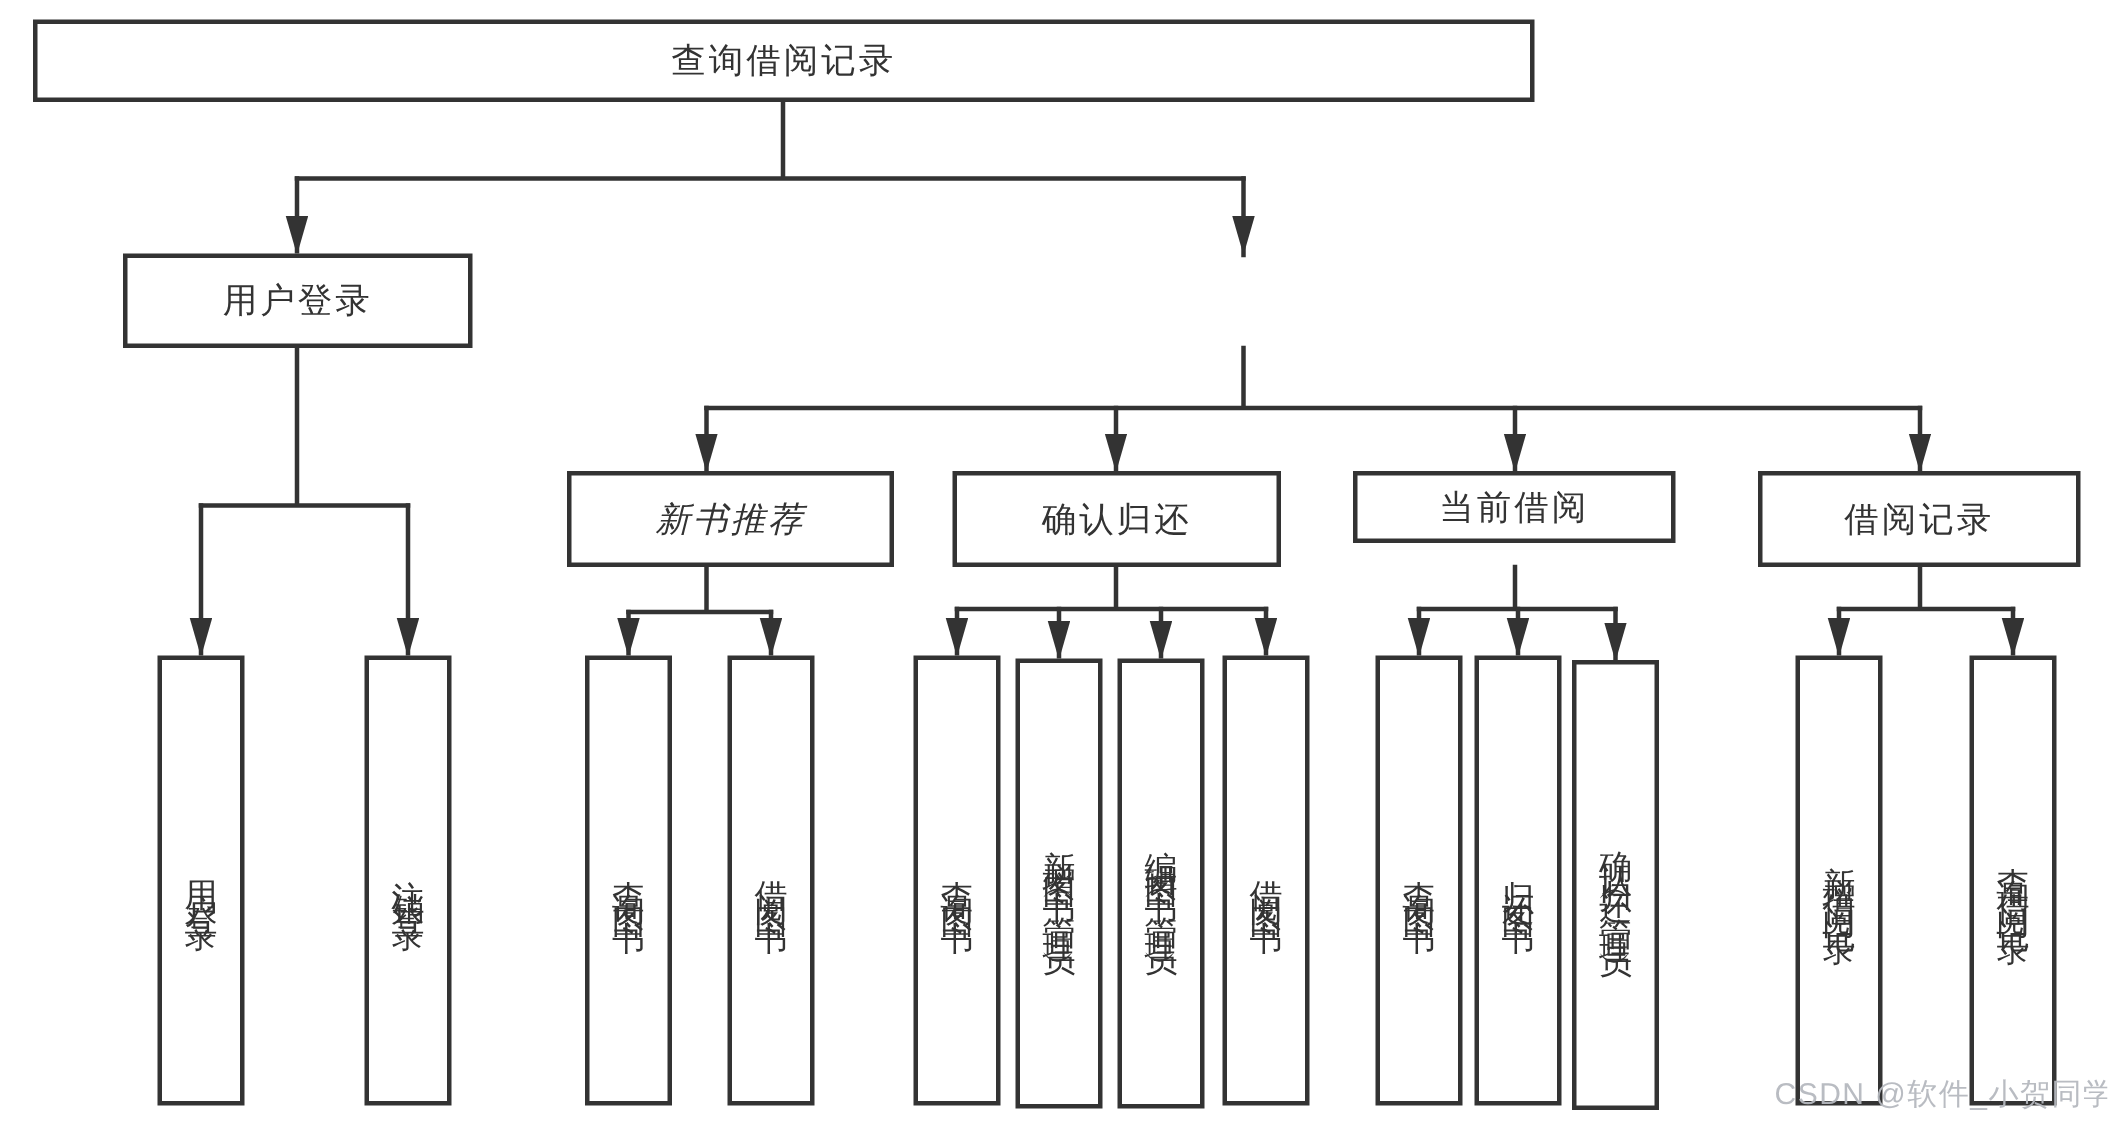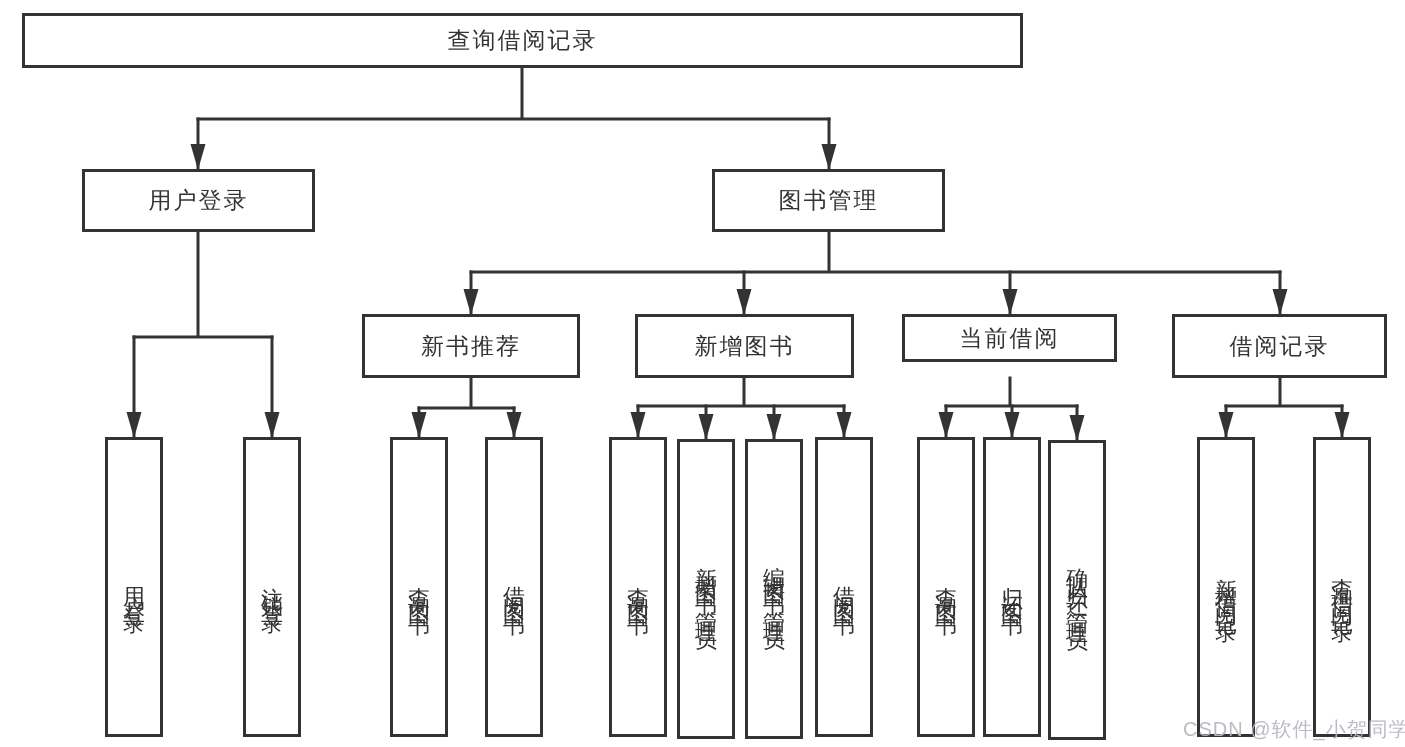--- a/index.html
+++ b/index.html
@@ -64,24 +64,23 @@
       <line x1="1012" y1="406" x2="1012" y2="438" marker-end="url(#ah)"></line>
       <line x1="1077" y1="406" x2="1077" y2="441" marker-end="url(#ah)"></line>
       <line x1="1226" y1="406" x2="1226" y2="438" marker-end="url(#ah)"></line>
       <line x1="1342" y1="406" x2="1342" y2="438" marker-end="url(#ah)"></line>
     </g>
   </svg>
 
   <div class="node" style="left:22px;top:13px;width:1001px;height:55px;">查询借阅记录</div>
 
   <div class="node" style="left:82px;top:169px;width:233px;height:63px;">用户登录</div>
-  <div class="node" style="left:712px;top:169px;width:233px;height:63px;">图书管理</div>
 
-  <div class="node" style="left:362px;top:314px;width:218px;height:64px;">新书推荐</div>
-  <div class="node" style="left:635px;top:314px;width:219px;height:64px;">新增图书</div>
+  <div class="node" style="left:378px;top:314px;width:218px;height:64px;font-style:italic;">新书推荐</div>
+  <div class="node" style="left:635px;top:314px;width:219px;height:64px;">确认归还</div>
   <div class="node" style="left:902px;top:314px;width:215px;height:48px;">当前借阅</div>
   <div class="node" style="left:1172px;top:314px;width:215px;height:64px;">借阅记录</div>
 
   <div class="node leaf" style="left:105px;top:437px;width:58px;height:300px;">用户登录</div>
   <div class="node leaf" style="left:243px;top:437px;width:58px;height:300px;">注销登录</div>
 
   <div class="node leaf" style="left:390px;top:437px;width:58px;height:300px;">查询图书</div>
   <div class="node leaf" style="left:485px;top:437px;width:58px;height:300px;">借阅图书</div>
 
   <div class="node leaf" style="left:609px;top:437px;width:58px;height:300px;">查询图书</div>

